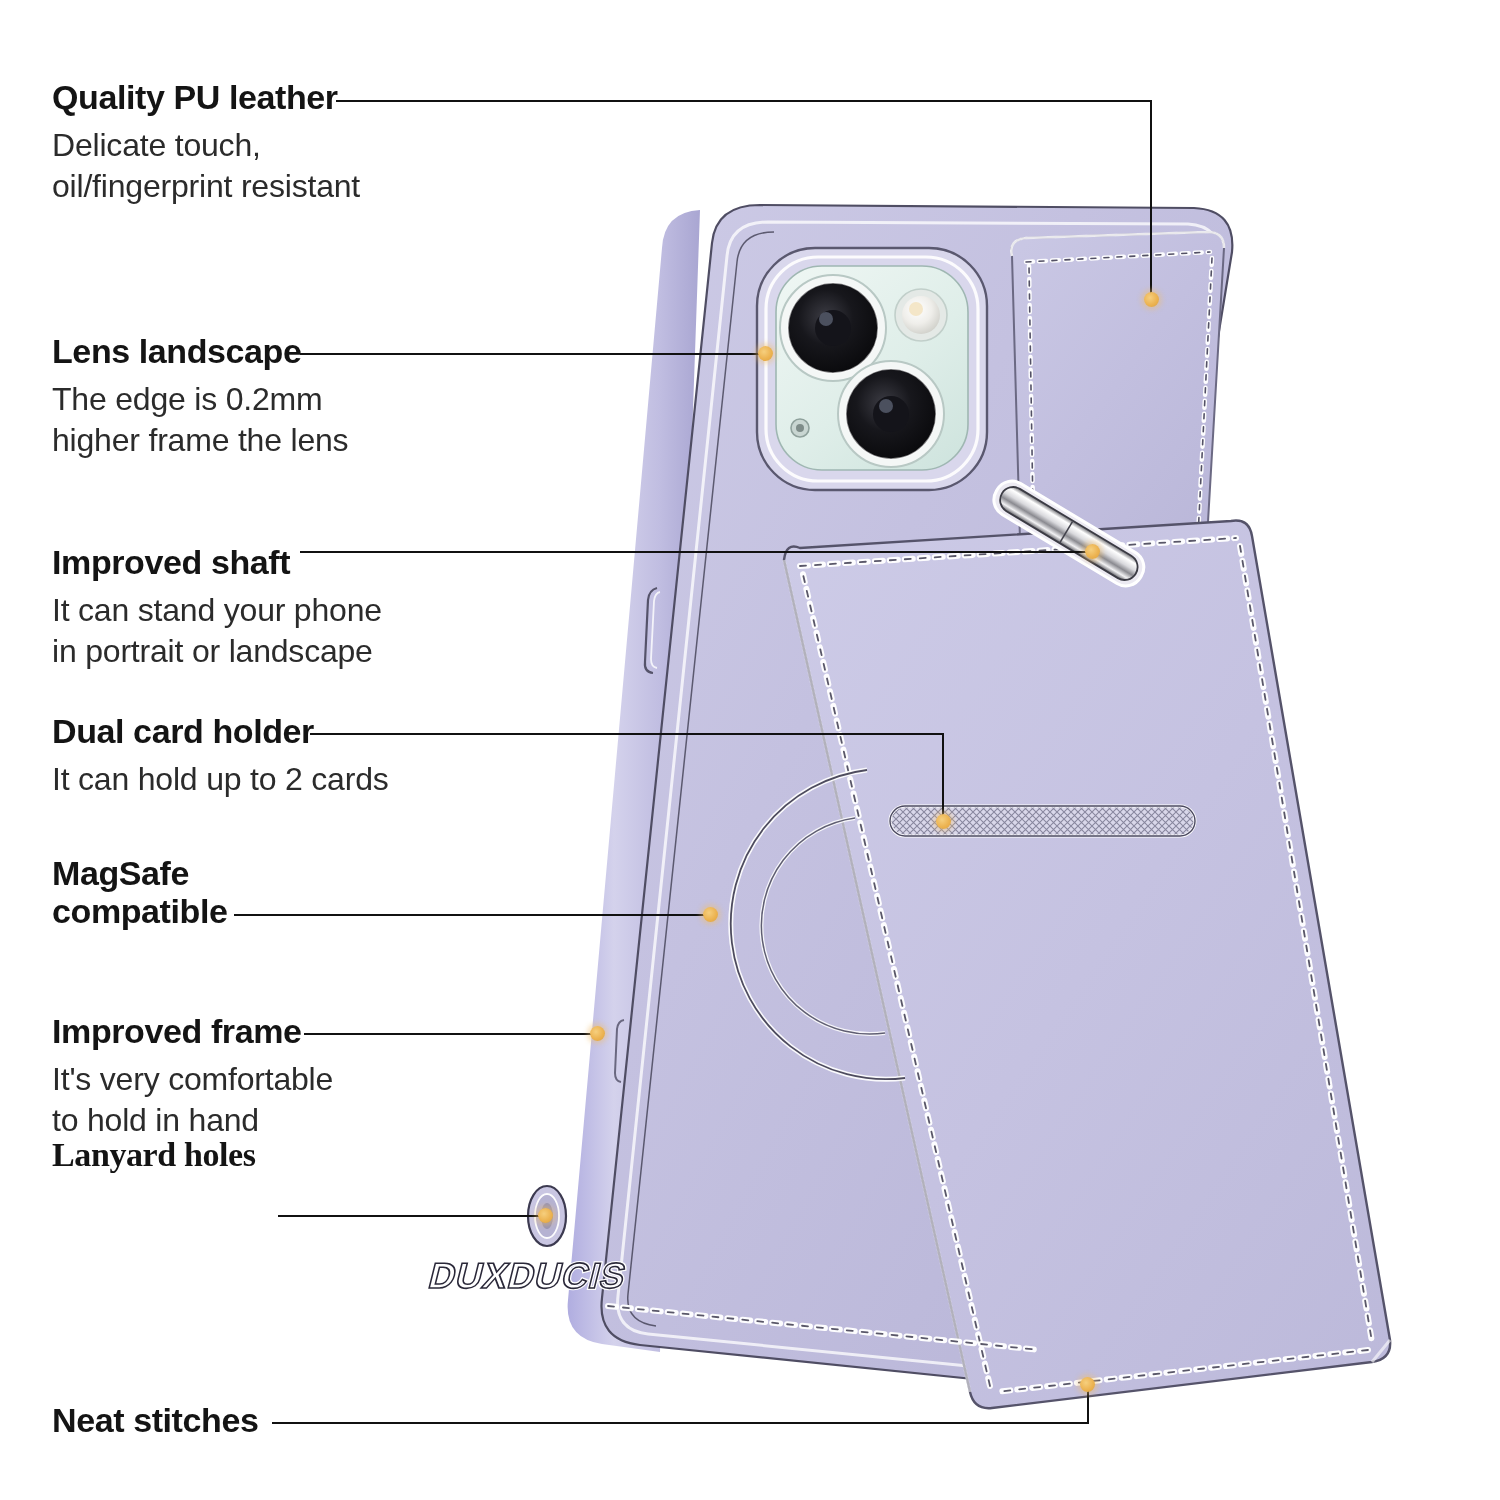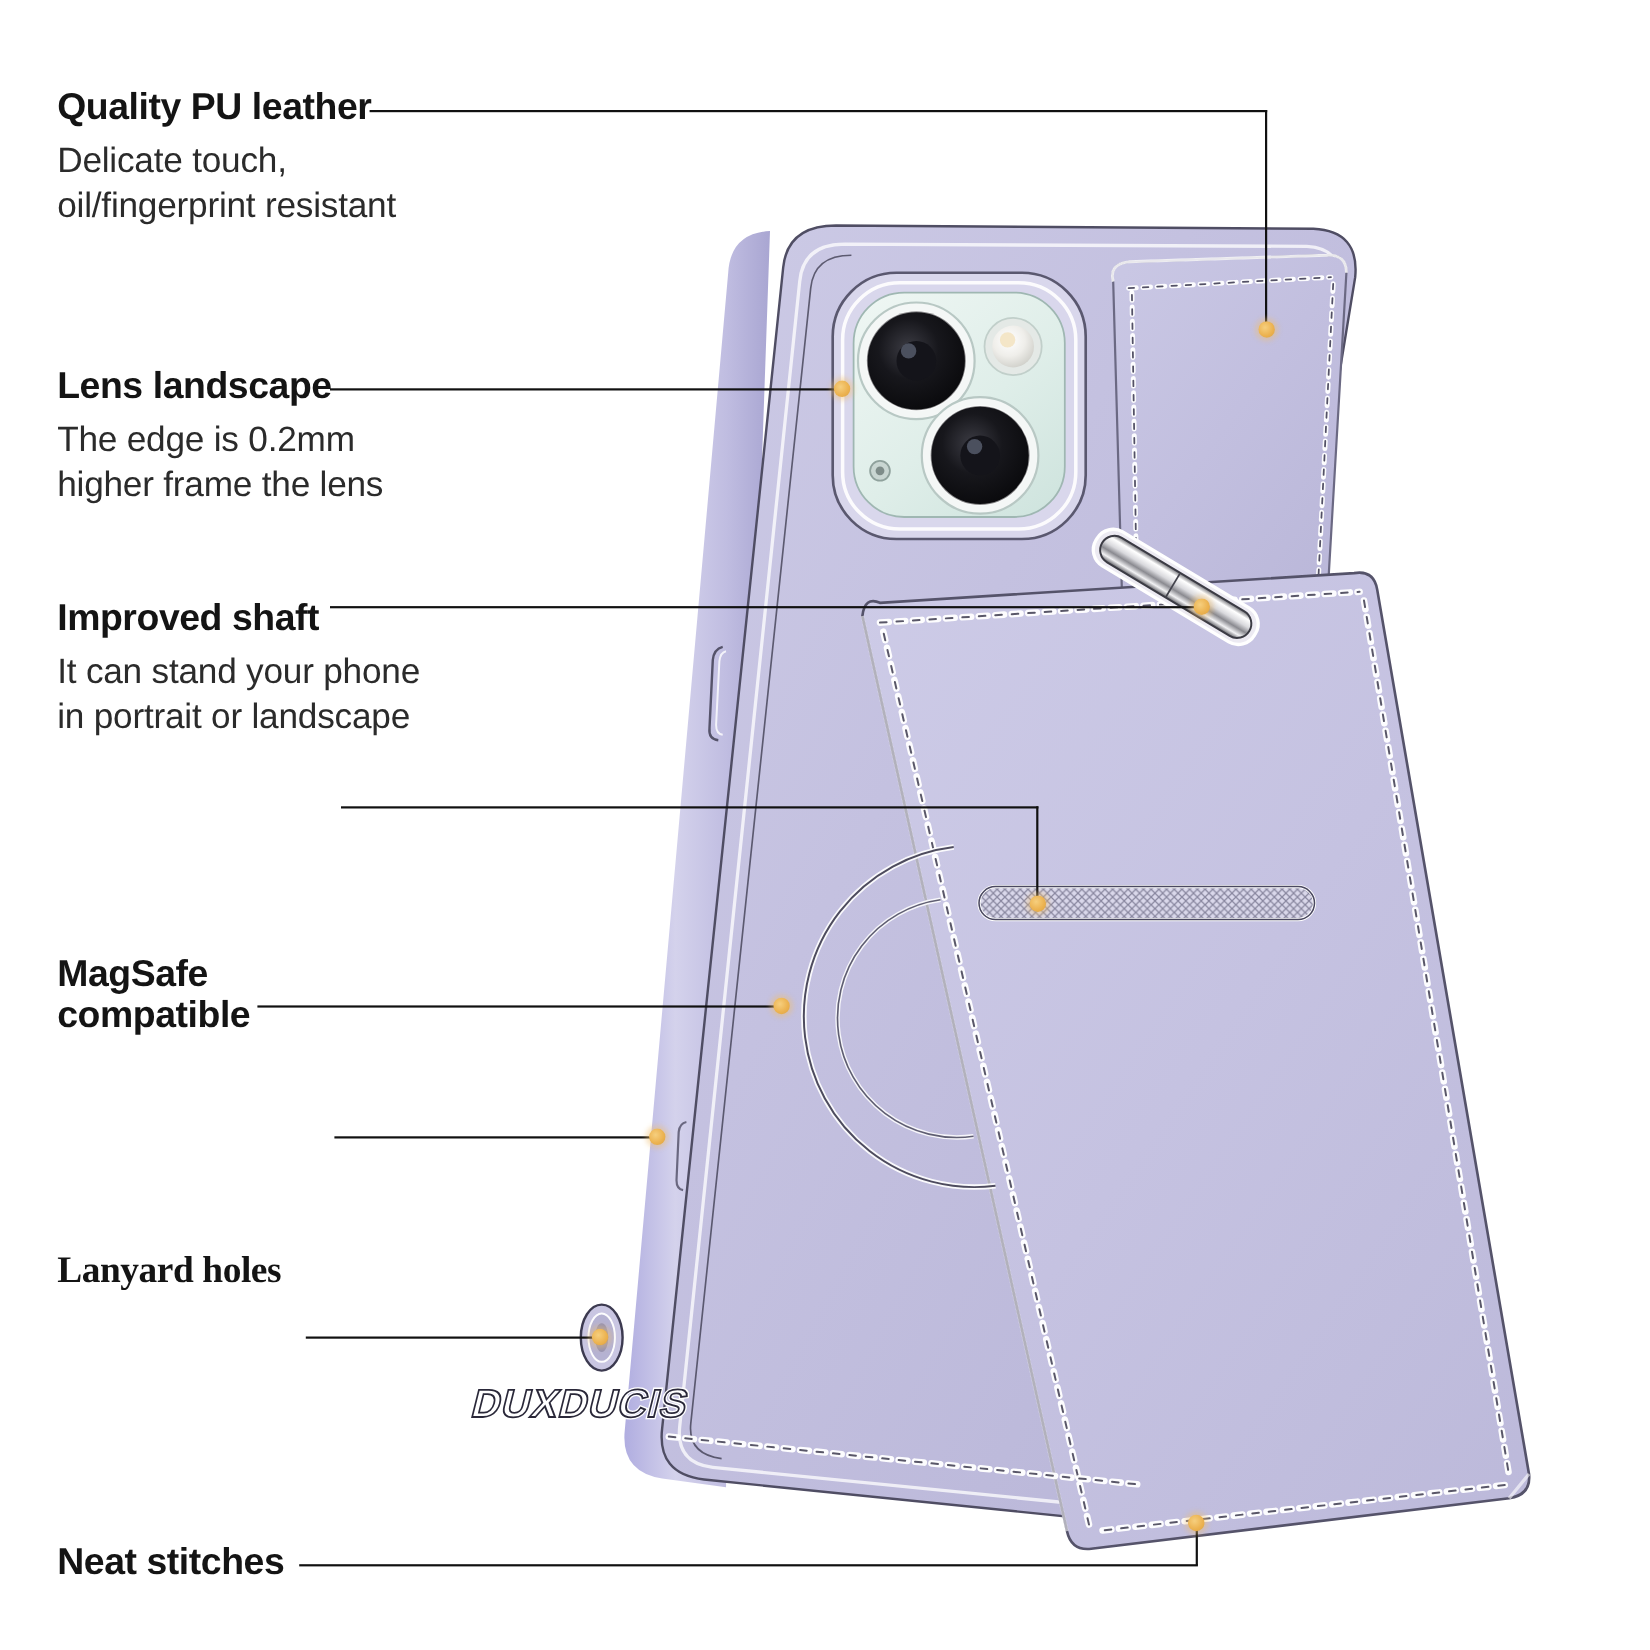--- a/index.html
+++ b/index.html
@@ -252,26 +252,35 @@
     <div class="sub">The edge is 0.2mm
 higher frame the lens</div>
   </div>
 
   <div class="callout" style="left:52px;top:530px;margin-top:13px;">
     <div class="title">Improved shaft</div>
     <div class="sub">It can stand your phone
 in portrait or landscape</div>
   </div>
 
+  <div class="callout" style="left:52px;top:712px;">
+    <div class="title">Dual card holder</div>
+    <div class="sub">It can hold up to 2 cards</div>
+  </div>
 
   <div class="callout" style="left:52px;top:854px;width:250px;">
-    <div class="title two-line" style="white-space:pre-line;margin-top:12px;">MagSafe
+    <div class="title two-line" style="white-space:pre-line;">MagSafe
 compatible</div>
   </div>
 
+  <div class="callout" style="left:52px;top:1012px;">
+    <div class="title">Improved frame</div>
+    <div class="sub">It's very comfortable
+to hold in hand</div>
+  </div>
 
   <div class="callout" style="left:52px;top:1136px;font-family:Liberation Serif, serif;">
     <div class="title">Lanyard holes</div>
   </div>
 
   <div class="callout" style="left:52px;top:1401px;">
     <div class="title">Neat stitches</div>
   </div>
 
 </div>

